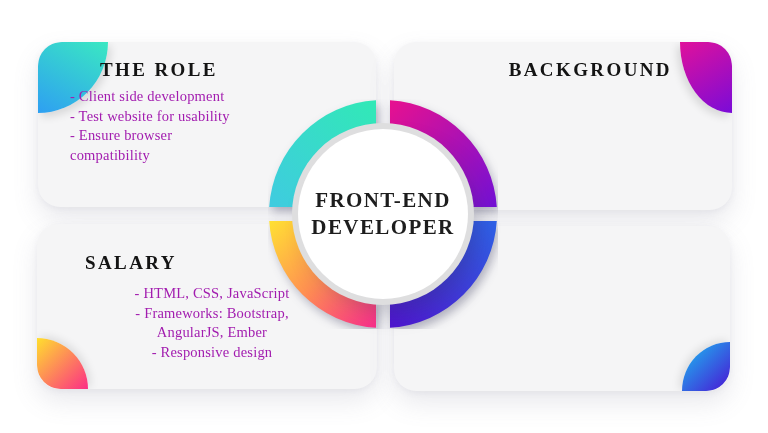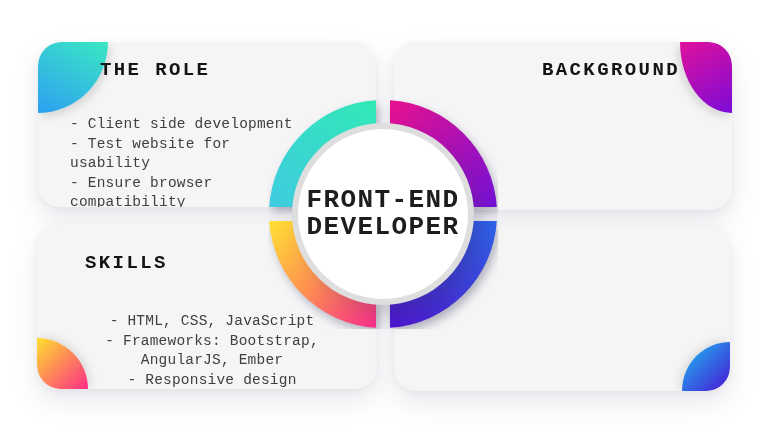--- a/index.html
+++ b/index.html
@@ -2,21 +2,21 @@
 <html><head>
 <meta charset="utf-8">
 <style>
   html,body { margin:0; padding:0; background:#ffffff; }
   .canvas {
     position: relative;
     width: 768px;
     height: 433px;
     background: #ffffff;
     overflow: hidden;
-    font-family: Liberation Mono, monospace;
+    font-family: Liberation Serif, serif;
   }
   .card {
     position: absolute;
     background: #f5f5f6;
     border-radius: 22px;
     box-shadow: 0 12px 26px rgba(120,120,145,0.16), 0 2px 6px rgba(120,120,145,0.08);
     overflow: hidden;
   }
   .card-role       { left: 38px;  top: 42px;  width: 338px; height: 165px; }
   .card-background { left: 394px; top: 42px;  width: 338px; height: 168px; }
@@ -32,32 +32,31 @@
   .card h2 {
     position: absolute;
     margin: 0;
     font-size: 19px;
     font-weight: 700;
     letter-spacing: 2.4px;
     color: #141414;
     white-space: nowrap;
   }
   .title-role       { left: 62px;  top: 17px; }
-  .title-background { right: 52px; top: 17px; }
+  .title-background { right: 60px; top: 17px; }
   .title-skills     { left: 48px;  top: 28px; }
   .title-salary     { right: 62px; top: 15px; }
 
   .body {
     position: absolute;
     font-size: 14.5px;
     line-height: 19.5px;
     letter-spacing: 0.2px;
-    color: #404040;
+    color: #a21caf;
     white-space: pre-line;
-    margin-top: 28px;
   }
   .body-role       { left: 32px;  top: 45px; width: 240px; text-align: left; }
   .body-background { right: 36px; top: 51px; width: 250px; text-align: right; }
   .body-skills     { left: 50px;  top: 60px; width: 250px; text-align: center; }
   .body-salary     { right: 34px; top: 49px; width: 220px; text-align: right; }
 
   .ring {
     position: absolute;
     left: 268px; top: 99px;
     width: 230px; height: 230px;
@@ -69,21 +68,21 @@
     left: 298px; top: 129px;
     width: 170px; height: 170px;
     border-radius: 50%;
     background: #ffffff;
     box-shadow: 0 0 0 6px #dededf, 10px 14px 22px rgba(45,45,70,0.25);
     display: flex;
     align-items: center;
     justify-content: center;
   }
   .center-title {
-    font-size: 26px;
+    font-size: 21px;
     font-weight: 700;
     letter-spacing: 1.4px;
     line-height: 27px;
     color: #1d1d1d;
     text-align: center;
     white-space: pre-line;
   }
 </style>
 </head>
 <body>
@@ -99,21 +98,21 @@
 compatibility</div>
   </div>
 
   <div class="card card-background">
     <div class="petal petal-background" style="background: linear-gradient(150deg, rgb(224, 17, 155), rgb(122, 11, 216));"></div>
     <h2 class="title-background">BACKGROUND</h2>
   </div>
 
   <div class="card card-skills">
     <div class="petal petal-skills" style="background: linear-gradient(135deg, rgb(255, 223, 46), rgb(252, 46, 134));"></div>
-    <h2 class="title-skills">SKILLS</h2>
+    <h2 class="title-skills">SALARY</h2>
     <div class="body body-skills">- HTML, CSS, JavaScript
 - Frameworks: Bootstrap,
 AngularJS, Ember
 - Responsive design</div>
   </div>
 
   <div class="card card-salary">
     <div class="petal petal-salary" style="background: linear-gradient(135deg, rgb(25, 195, 242), rgb(74, 20, 212));"></div>
   </div>
 

